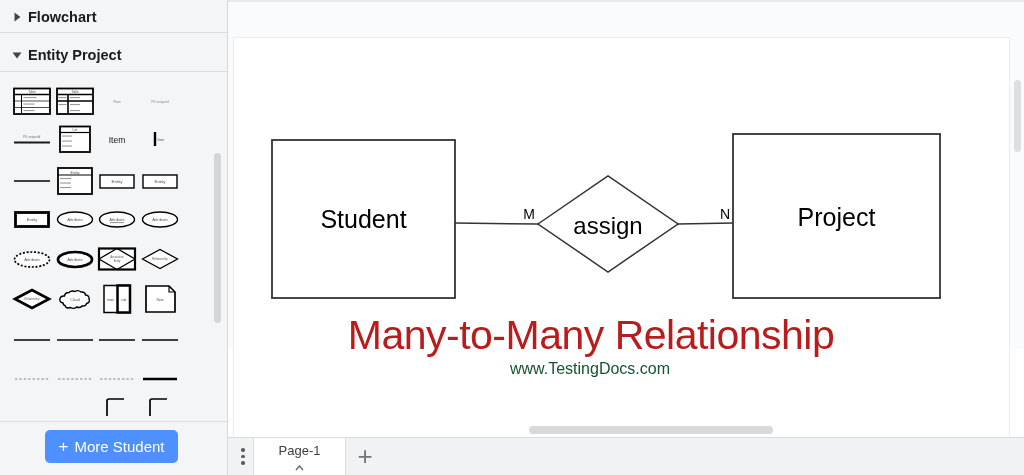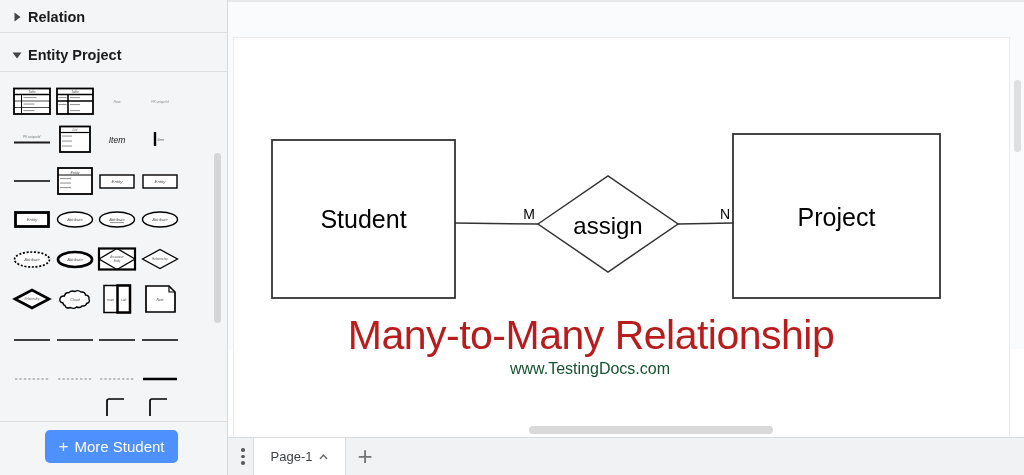--- a/index.html
+++ b/index.html
@@ -8,21 +8,21 @@
 
   
   .sidebar{position:absolute;left:0;top:0;width:228px;height:475px;
            background:#f4f5f6;border-right:1px solid #d8d8d8;box-sizing:border-box;}
   .section-header{position:absolute;left:0;width:227px;height:28px;display:flex;
                   align-items:center;cursor:pointer;}
   .section-header .tri{width:18px;display:flex;justify-content:center;margin-left:8px;}
   .section-header .lbl{font-size:14.5px;font-weight:700;color:#1b1b1b;margin-left:2px;}
   .divider{position:absolute;left:0;width:227px;height:1px;background:#dedede;}
   .shape-grid{position:absolute;left:0;top:0;width:227px;height:420px;}
-  .shape-cell{position:absolute;width:42px;height:32px;cursor:grab;font-style:italic;}
+  .shape-cell{position:absolute;width:42px;height:32px;cursor:grab;}
   .side-scroll{position:absolute;left:214px;top:153px;width:7px;height:170px;
                border-radius:4px;background:#d6d6d6;}
   .more-shapes{position:absolute;left:45px;top:430px;width:133px;height:33px;
                background:#4d90fe;border:none;border-radius:5px;color:#fff;
                font-size:15px;font-family:"Liberation Sans",sans-serif;
                display:flex;align-items:center;justify-content:center;gap:6px;cursor:pointer;}
   .more-shapes .plus{font-size:17px;line-height:1;}
   .sidebar-footer-sep{position:absolute;left:0;top:421px;width:227px;height:1px;background:#dcdcdc;}
 
   
@@ -41,40 +41,40 @@
            border-radius:4px;background:#dfdfdf;}
 
   
   .footer{position:absolute;left:228px;top:437px;width:796px;height:38px;
           background:#f1f2f3;border-top:1px solid #d9dbdd;box-sizing:border-box;}
   .kebab{position:absolute;left:7px;top:0;width:16px;height:37px;display:flex;
          flex-direction:column;align-items:center;justify-content:center;gap:3px;cursor:pointer;}
   .kebab i{width:3.5px;height:3.5px;border-radius:50%;background:#5a5d60;}
   .page-tab{position:absolute;left:25px;top:0;width:93px;height:37px;background:#fff;
             border-left:1px solid #dcdcdc;border-right:1px solid #dcdcdc;box-sizing:border-box;
-            display:flex;align-items:center;justify-content:center;gap:7px;cursor:pointer;}
+            display:flex;align-items:center;justify-content:center;gap:7px;cursor:pointer;flex-direction:column;}
   .page-tab .tab-lbl{font-size:13px;color:#3d4043;}
   .add-page{position:absolute;left:116px;top:0;width:42px;height:37px;display:flex;
             align-items:center;justify-content:center;font-size:26px;font-weight:300;
             color:#737577;cursor:pointer;}
 </style>
 </head>
 <body>
 
 <div class="root">
 
   <div class="sidebar">
 
     <div class="section-header" style="top:3px;">
       <span class="tri">
         <svg width="7" height="10" viewBox="0 0 7 10">
             <polygon points="0.5,0.5 6.5,5 0.5,9.5" fill="#454545"></polygon>
           </svg>
       </span>
-      <span class="lbl">Relation</span>
+      <span class="lbl">Flowchart</span>
     </div>
     <div class="divider" style="top:32px;"></div>
 
     <div class="section-header" style="top:41px;">
       <span class="tri">
         <svg width="10" height="7" viewBox="0 0 10 7">
             <polygon points="0.5,0.5 9.5,0.5 5,6.5" fill="#454545"></polygon>
           </svg>
       </span>
       <span class="lbl">Entity Project</span>

